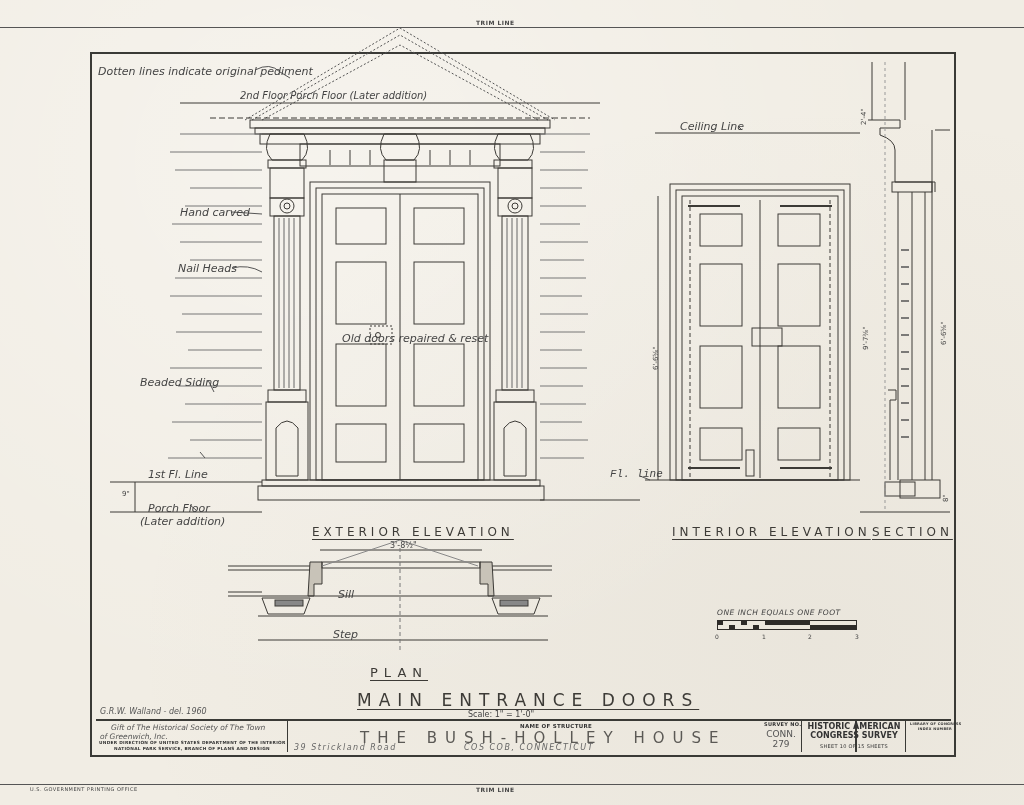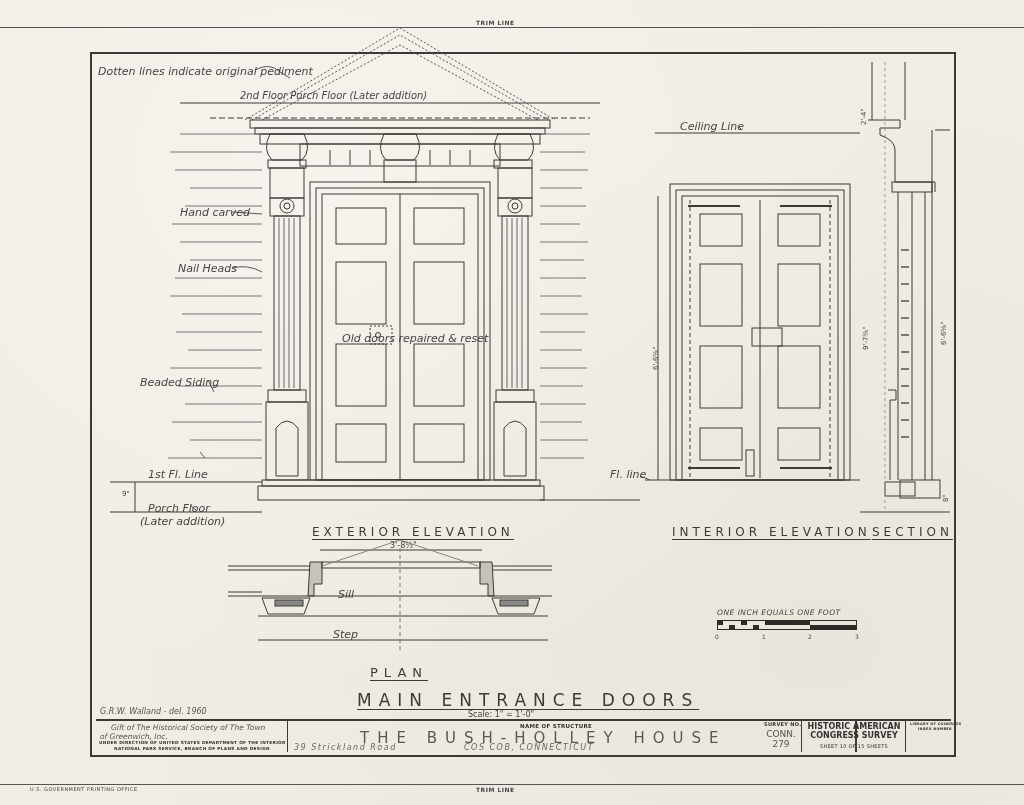--- a/index.html
+++ b/index.html
@@ -267,21 +267,21 @@
   <div class="note" style="left:98px;top:65px;">Dotten lines indicate original pediment</div>
   <div class="note" style="left:240px;top:90px;font-size:10px;">2nd Floor Porch Floor (Later addition)</div>
   <div class="note" style="left:180px;top:206px;">Hand carved</div>
   <div class="note" style="left:178px;top:262px;">Nail Heads</div>
   <div class="note" style="left:342px;top:292px;margin-top:40px;">Old doors repaired &amp; reset</div>
   <div class="note" style="left:140px;top:376px;">Beaded Siding</div>
   <div class="note" style="left:148px;top:468px;">1st Fl. Line</div>
   <div class="note" style="left:148px;top:502px;">Porch Floor</div>
   <div class="note" style="left:140px;top:515px;">(Later addition)</div>
   <div class="note" style="left:680px;top:120px;font-size:11px;">Ceiling Line</div>
-  <div class="note" style="left:610px;top:468px;">Fl. line</div>
+  <div class="note" style="left:610px;top:468px;font-family:Liberation Mono, monospace;">Fl. line</div>
   <div class="note" style="left:338px;top:588px;">Sill</div>
   <div class="note" style="left:333px;top:628px;">Step</div>
 
   <div class="dim" style="left:122px;top:490px;">9"</div>
   <div class="dim" style="left:390px;top:541px;font-size:8px;">3'-8½"</div>
   <div class="dim vert" style="left:652px;top:370px;">6'-6⅝"</div>
   <div class="dim vert" style="left:862px;top:350px;">9'-7⅜"</div>
   <div class="dim vert" style="left:940px;top:345px;">6'-6⅝"</div>
   <div class="dim vert" style="left:860px;top:125px;">2'-4"</div>
   <div class="dim vert" style="left:942px;top:502px;">8"</div>

